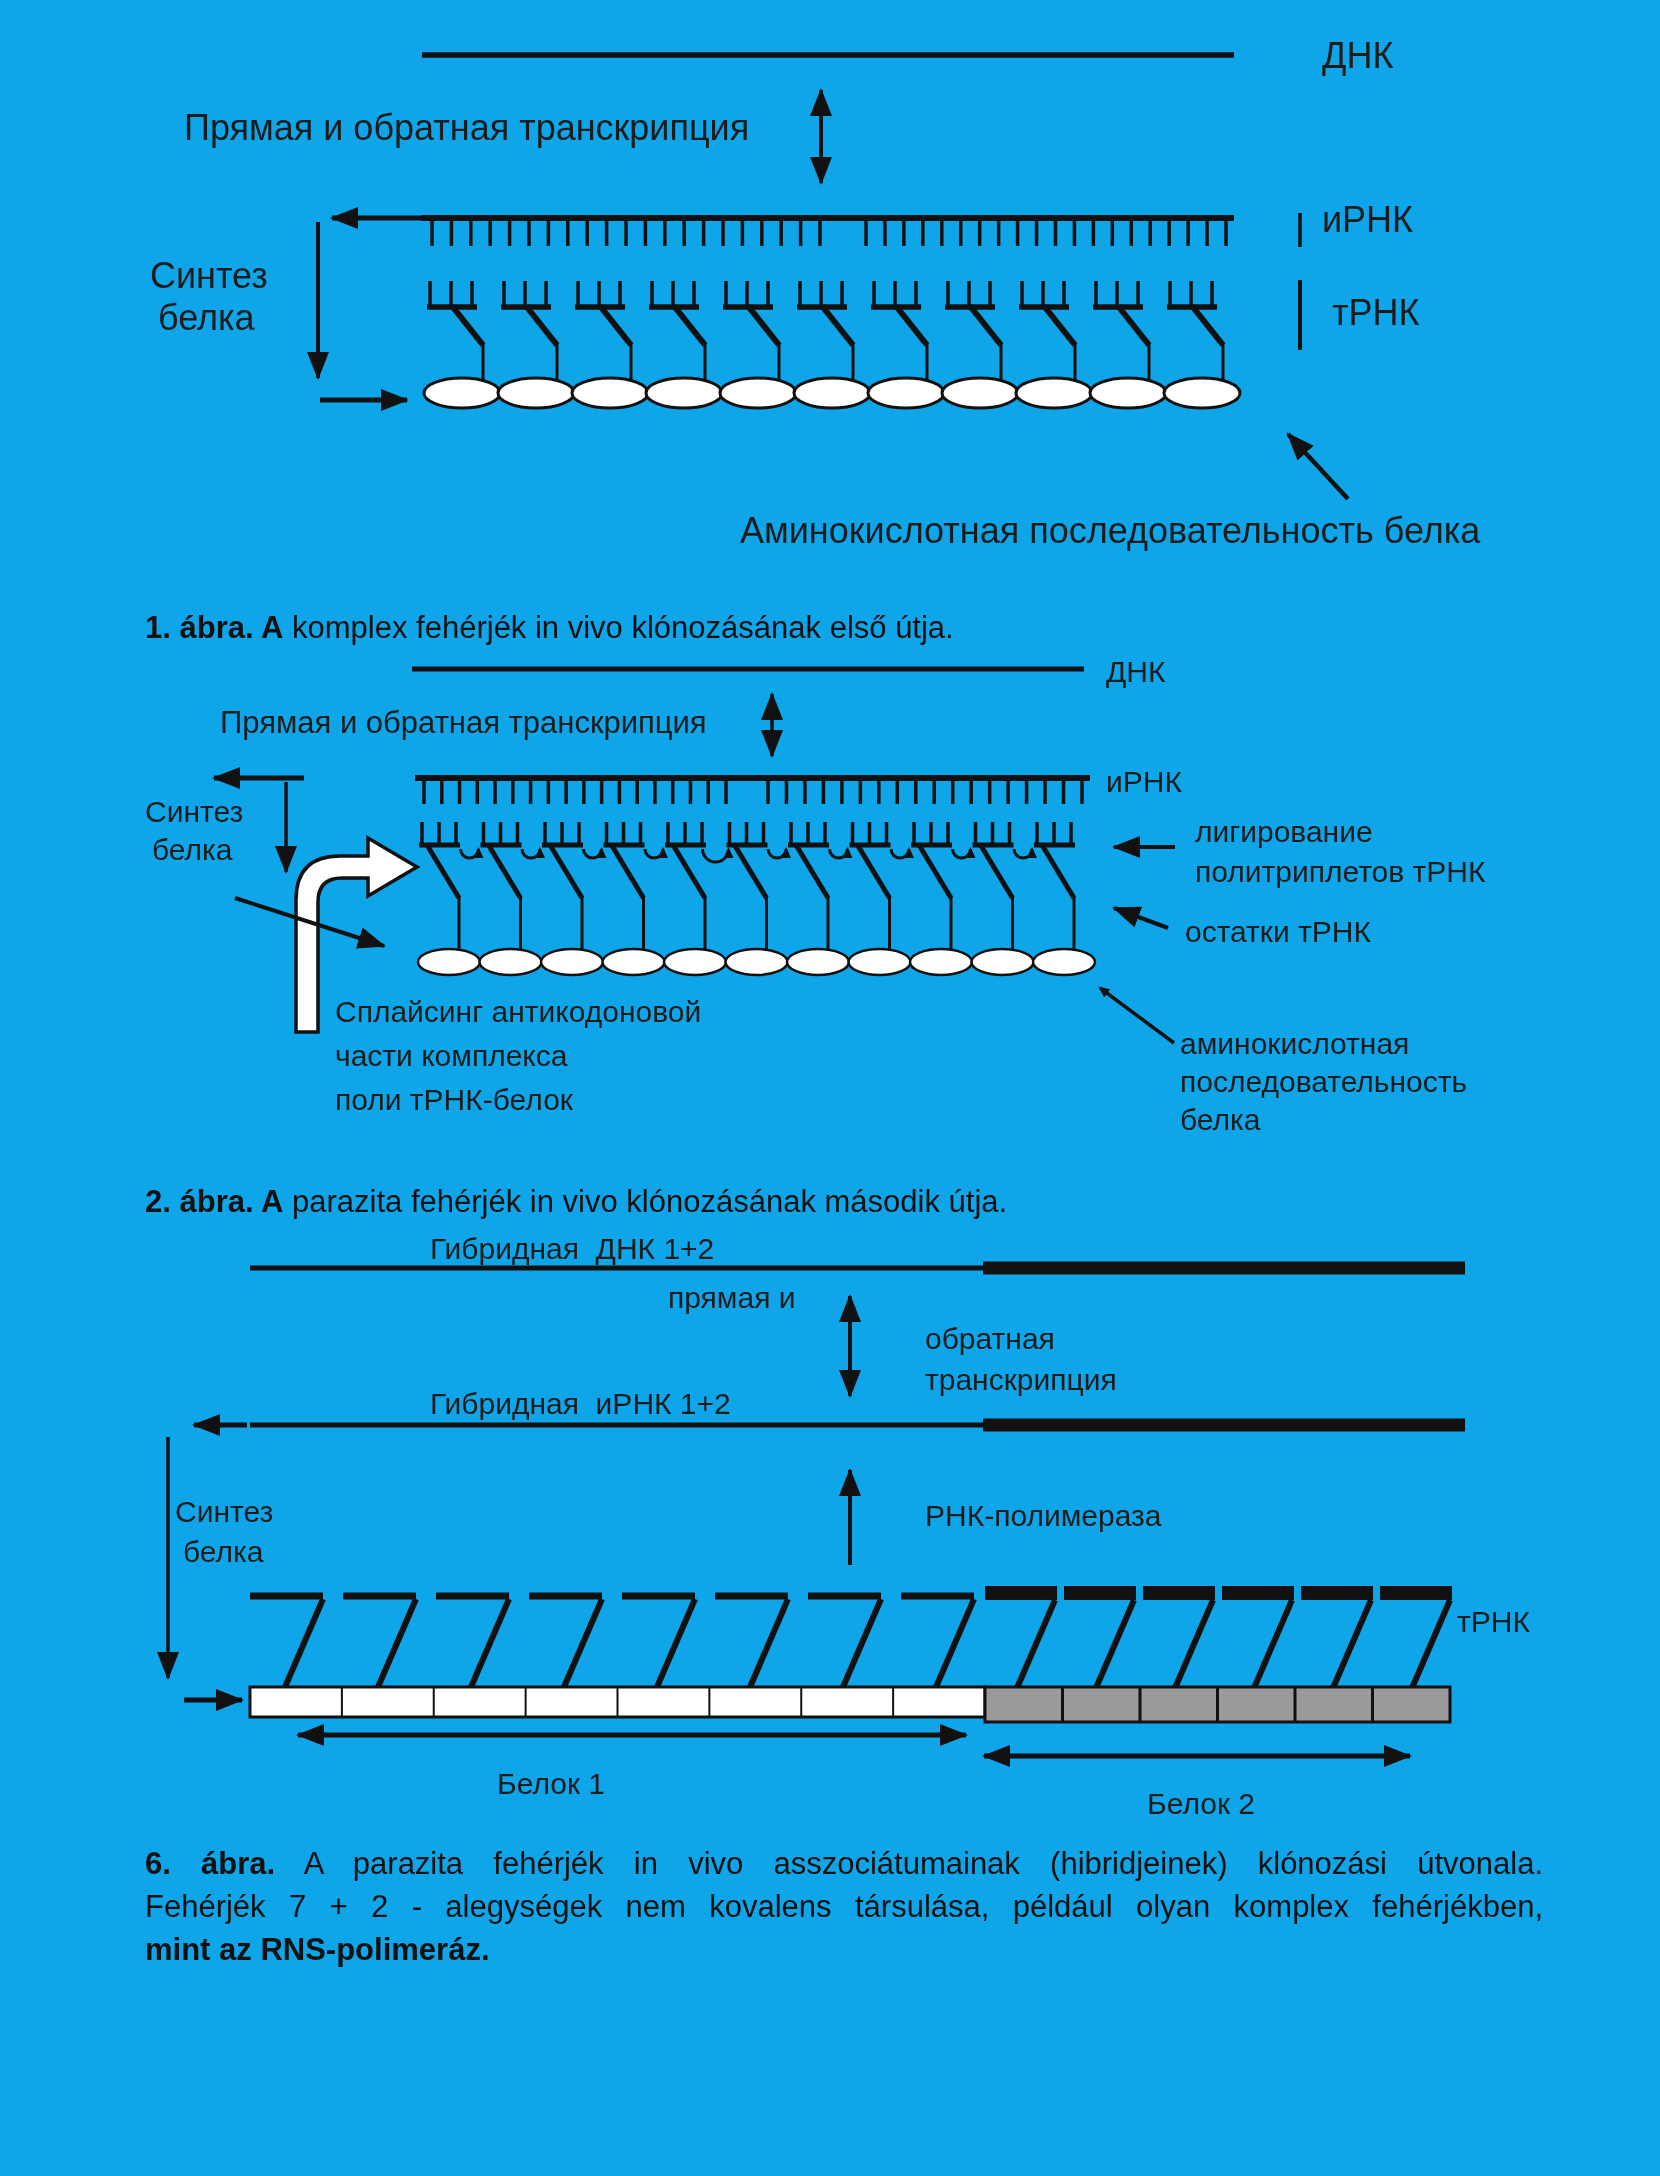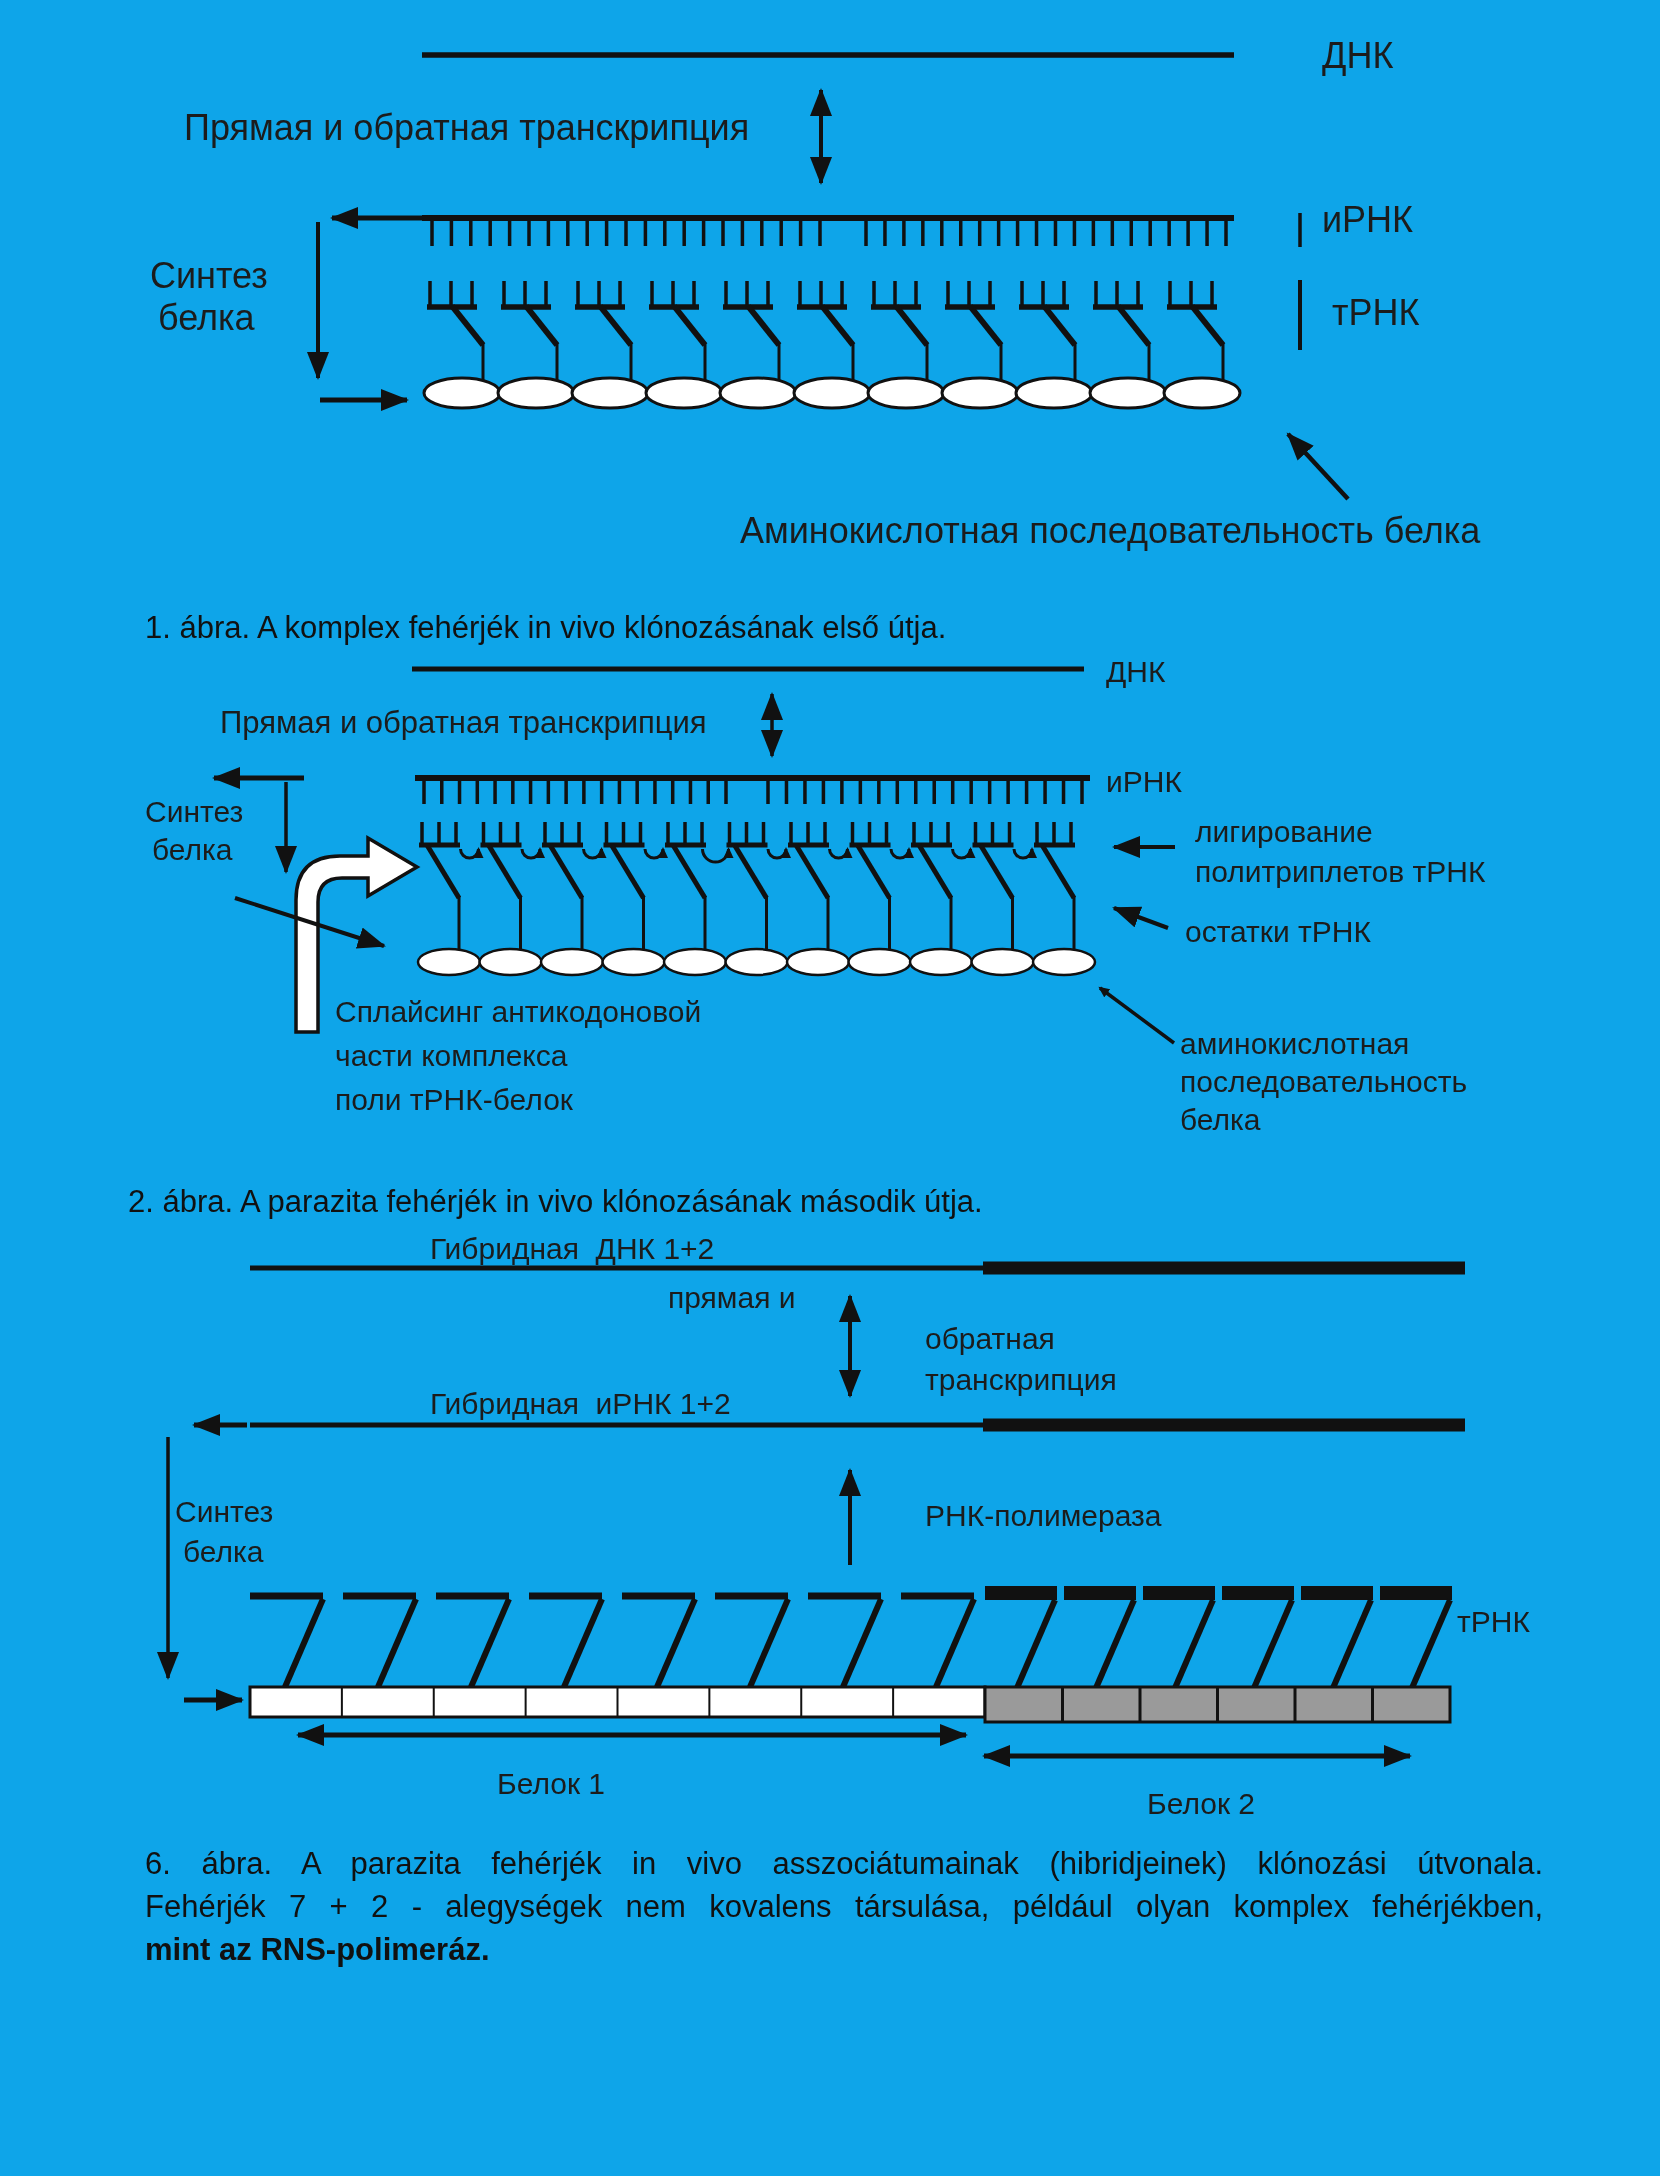--- a/index.html
+++ b/index.html
@@ -2,23 +2,23 @@
 <html><head>
 <meta charset="utf-8">
 <style>
   html,body{margin:0;padding:0;background:#fff;}
   #page{position:relative;width:1660px;height:2176px;background:#0ea5e9;overflow:hidden;
         font-family:"Liberation Sans",sans-serif;color:#111;}
   svg text{fill:#1c1c1c;font-family:"Liberation Sans",sans-serif;}
   .t36{font-size:36px;}
   .t30{font-size:30px;}
   .caption{position:absolute;font-size:31px;color:#111;line-height:43px;}
-  .caption .lead{font-weight:normal;}
+  .caption .lead{font-weight:bold;}
   #cap1{left:145px;top:606px;width:1180px;}
-  #cap2{left:128px;top:1180px;width:1250px;}
+  #cap2{left:145px;top:1180px;width:1250px;}
   #cap3{left:145px;top:1842px;width:1398px;}
   .jline{text-align:justify;text-align-last:justify;}
   .lline{text-align:left;font-weight:bold;}
 </style>
 </head>
 <body>
 
 <div id="page">
 
   <svg id="diagram" width="1660" height="2176" viewBox="0 0 1660 2176" style="position:absolute;left:0;top:0;">

